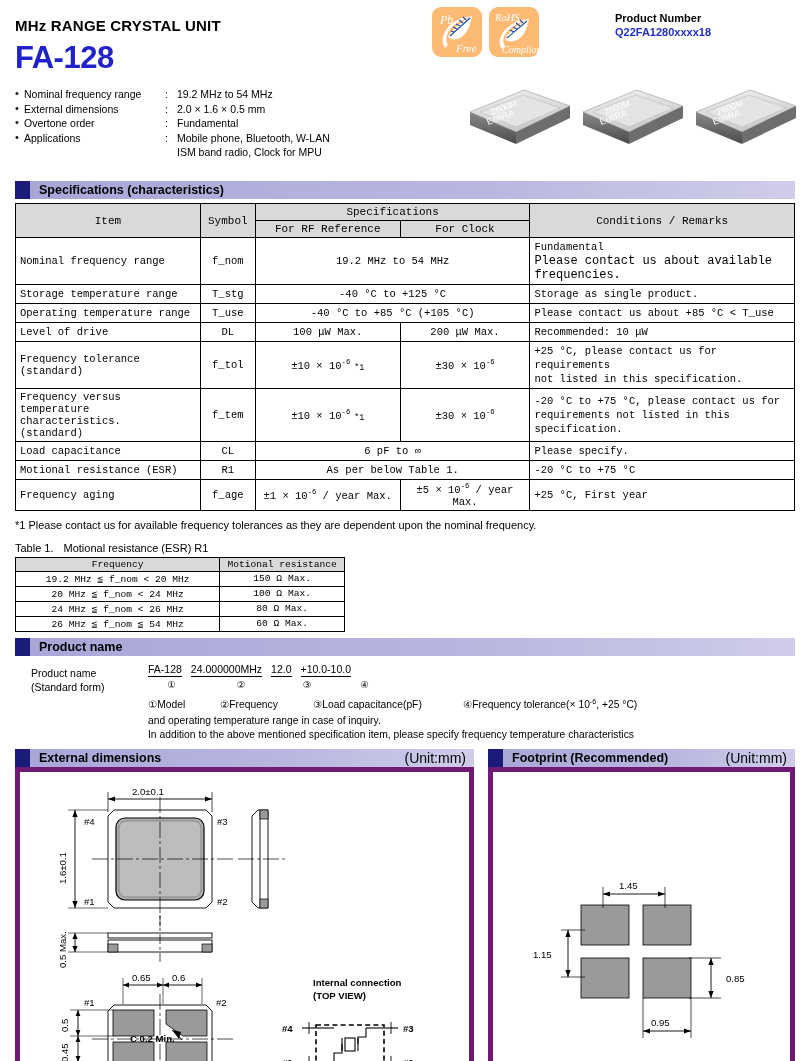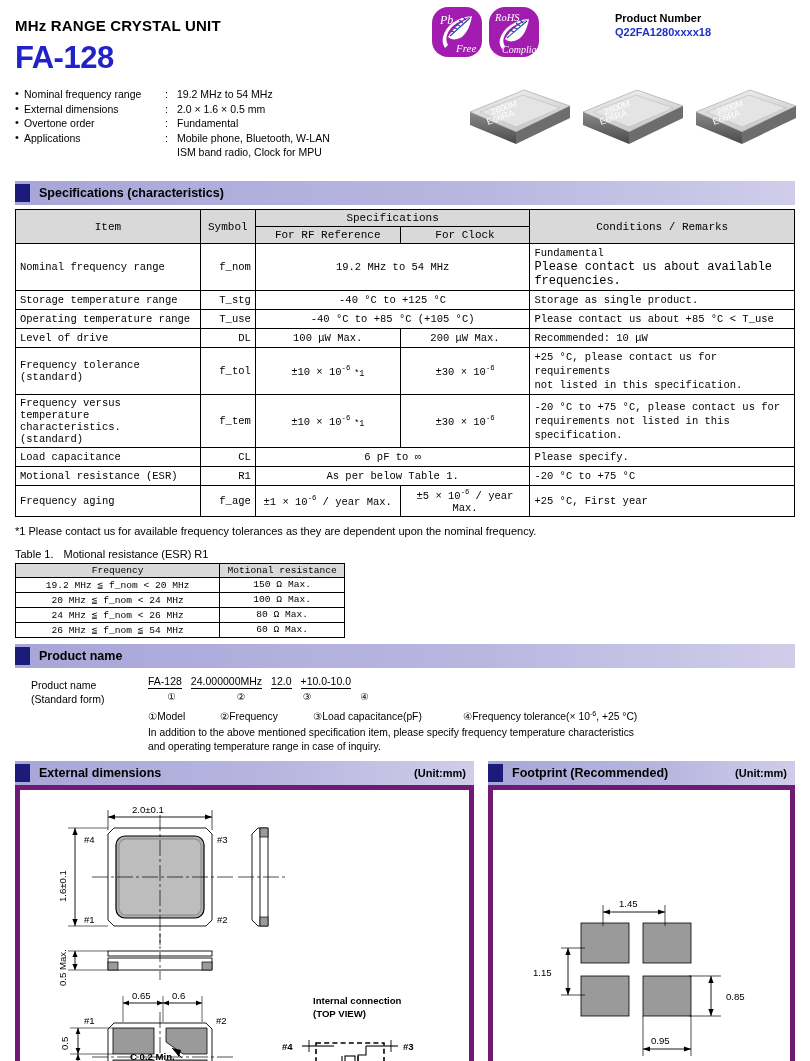--- a/index.html
+++ b/index.html
@@ -23,44 +23,44 @@
   .feat { margin-top:11px; font-size:10.5px; line-height:14.6px; }
   .feat .row { display:flex; }
   .feat .lbl { width:150px; position:relative; padding-left:9px; }
   .feat .lbl:before { content:"\2022"; position:absolute; left:0; top:-1px; font-size:11px; }
   .feat .col { width:12px; }
   .feat .val { }
   .feat .cont { padding-left:162px; }
 
   
   .badges { position:absolute; left:417px; top:7px; display:flex; gap:7px; }
-  .badge { width:50px; height:50px; border-radius:16px; background:#a21caf; position:relative; overflow:hidden;padding-left:36px; }
+  .badge { width:50px; height:50px; border-radius:9px; background:#fdba74; position:relative; overflow:hidden;padding-left:36px; }
   .badge svg { position:absolute; left:0; top:0; }
 
   .pnum { position:absolute; left:600px; top:11px; font-size:11px; font-weight:bold; line-height:14px; }
   .pnum .v { color:#1f31c8; }
 
   
   .photos { position:absolute; left:447px; top:82px; width:350px; height:80px; }
 
   
-  .band { position:relative; height:24px; margin-top:6px;
+  .band { position:relative; height:18px; margin-top:6px;
           background:linear-gradient(to right,#a8a6d8,#b9b7e0 60%,#cfcde9);
           display:flex; align-items:center; }
   .band .sq { width:15px; height:18px; background:#1b1b7a; flex:0 0 auto; }
   .band .t { font-size:12.5px; font-weight:bold; padding-left:9px; }
-  .band .unit { position:absolute; right:8px; font-size:11px; font-weight:bold; }
+  .band .unit { position:absolute; right:8px; font-size:14px; font-weight:normal; }
 
   
   table { border-collapse:collapse; width:780px;font-family:Liberation Mono, monospace; }
   .spec { margin-top:4px; }
   .spec th, .spec td { border:1px solid #000; font-size:10.5px; padding:2px 4px; vertical-align:middle; }
   .spec th { background:#d9d9d9; text-align:center; font-weight:normal; font-size:11px; }
   .spec td.item { text-align:left; }
-  .spec td.sym { text-align:right; }
+  .spec td.sym { text-align:center; }
   .spec td.ctr { text-align:center; }
   .spec td.cond { text-align:left; line-height:14px; }
   .c-item { width:185px; } .c-sym { width:55px; }
   .c-rf { width:145px; } .c-clk { width:130px; } .c-cond { width:265px; }
   sup { font-size:7.2px; vertical-align:super; }
   .ft { font-size:8.4px; vertical-align:baseline; position:relative; top:1px; padding-left:4px; }
 
   .note { font-size:11px; margin-top:8px; }
 
   .t1cap { font-size:11px; margin-top:11px; }
@@ -379,22 +379,22 @@
         <i style="width:40px">③</i>
         <i style="width:75px">④</i>
       </div>
       <div class="legend">
         <span style="width:72px">①Model</span>
         <span style="width:93px">②Frequency</span>
         <span style="width:150px">③Load capacitance(pF)</span>
         <span><span>④Frequency tolerance(× 10</span><sup>-6</sup><span>, +25 °C)</span></span>
       </div>
       <div class="extra">
+        <div>and operating temperature range in case of inquiry.</div>
         <div>In addition to the above mentioned specification item, please specify frequency temperature characteristics</div>
-        <div>and operating temperature range in case of inquiry.</div>
       </div>
     </div>
   </div>
 
   <div class="bottom">
 
     <div class="col-l">
       <div class="band" style="margin-top:0">
         <div class="sq"></div>
         <div class="t">External dimensions</div>

